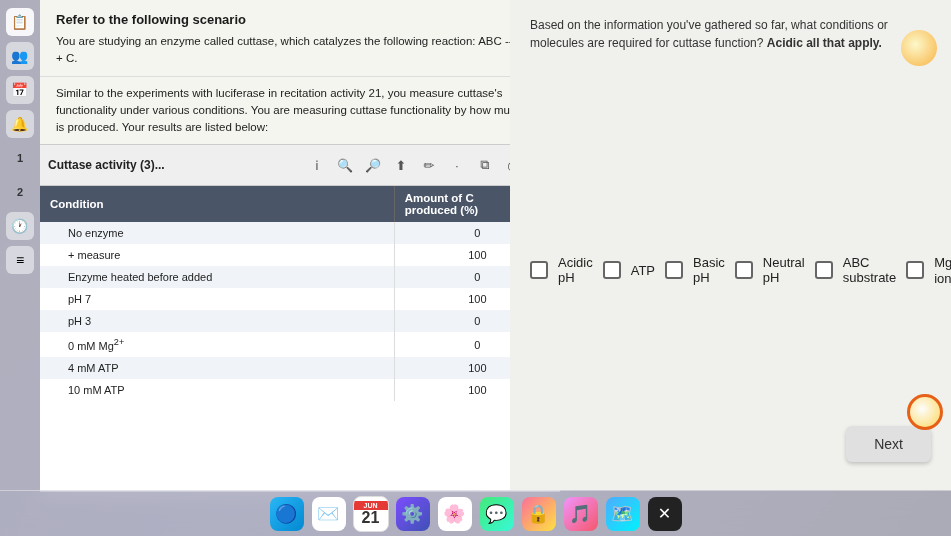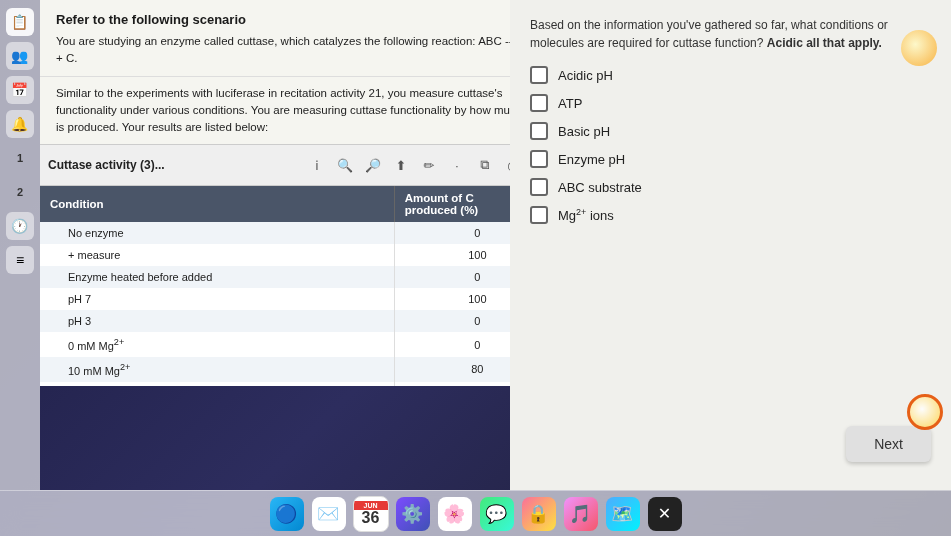--- a/index.html
+++ b/index.html
@@ -62,21 +62,21 @@
       align-items: center;
       justify-content: center;
     }
 
     
     .main-panel {
       position: absolute;
       left: 40px;
       top: 0;
       width: 520px;
-      height: 386px;
+      height: 492px;
       background: #f5f5f0;
       display: flex;
       flex-direction: column;
     }
 
     .scenario-header {
       padding: 12px 16px 8px;
       background: #f5f5f0;
     }
 
@@ -198,21 +198,21 @@
       line-height: 1.5;
       margin-bottom: 14px;
     }
 
     .question-header strong {
       font-weight: 700;
     }
 
     .options-list {
       display: flex;
-      flex-direction: column;
+      flex-direction: row;
       gap: 10px;
       flex: 1;
     }
 
     .option-item {
       display: flex;
       align-items: center;
       gap: 10px;
       cursor: pointer;
     }
@@ -417,24 +417,20 @@
               <td>pH 7</td>
               <td>100</td>
             </tr>
             <tr>
               <td>pH 3</td>
               <td>0</td>
             </tr>
             <tr>
               <td>0 mM Mg<sup>2+</sup></td>
               <td>0</td>
-            </tr>
-            <tr>
-              <td>10 mM Mg<sup>2+</sup></td>
-              <td>80</td>
             </tr>
             <tr>
               <td>4 mM ATP</td>
               <td>100</td>
             </tr>
             <tr>
               <td>10 mM ATP</td>
               <td>100</td>
             </tr>
           </tbody>
@@ -461,21 +457,21 @@
         <div class="option-item">
           <div class="checkbox"></div>
           <span class="option-label">ATP</span>
         </div>
         <div class="option-item">
           <div class="checkbox"></div>
           <span class="option-label">Basic pH</span>
         </div>
         <div class="option-item">
           <div class="checkbox"></div>
-          <span class="option-label">Enzyme pH</span>
+          <span class="option-label">Neutral pH</span>
         </div>
         <div class="option-item">
           <div class="checkbox"></div>
           <span class="option-label">ABC substrate</span>
         </div>
         <div class="option-item">
           <div class="checkbox"></div>
           <span class="option-label">Mg<sup>2+</sup> ions</span>
         </div>
       </div>
@@ -487,21 +483,21 @@
 
   <div class="dock">
     <div class="dock-item">
       <div style="width:34px;height:34px;border-radius:8px;background:linear-gradient(135deg,#29b6f6,#0288d1);display:flex;align-items:center;justify-content:center;font-size:18px;">🔵</div>
     </div>
     <div class="dock-item">
       <div style="width:34px;height:34px;border-radius:8px;background:#fff;display:flex;align-items:center;justify-content:center;font-size:18px;">✉️</div>
     </div>
     <div class="dock-calendar">
       <div class="dock-calendar-header">JUN</div>
-      <div class="dock-calendar-num">36</div>
+      <div class="dock-calendar-num">21</div>
     </div>
     <div class="dock-item">
       <div style="width:34px;height:34px;border-radius:8px;background:linear-gradient(135deg,#7c4dff,#3f51b5);display:flex;align-items:center;justify-content:center;font-size:18px;">⚙️</div>
     </div>
     <div class="dock-item">
       <div style="width:34px;height:34px;border-radius:8px;background:#fff;display:flex;align-items:center;justify-content:center;font-size:18px;">🌸</div>
     </div>
     <div class="dock-item">
       <div style="width:34px;height:34px;border-radius:8px;background:linear-gradient(135deg,#43e97b,#38f9d7);display:flex;align-items:center;justify-content:center;font-size:18px;">💬</div>
     </div>

